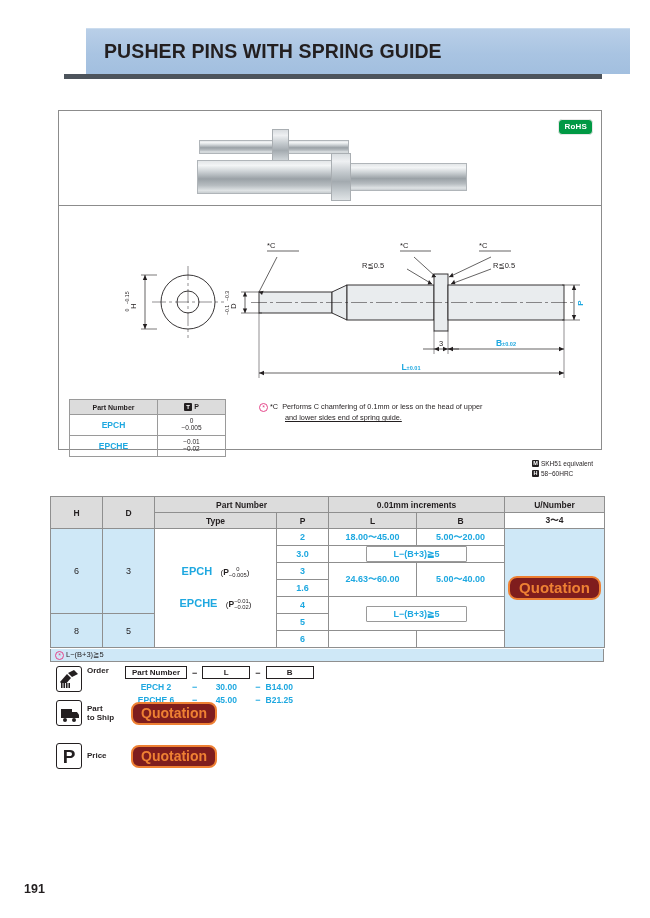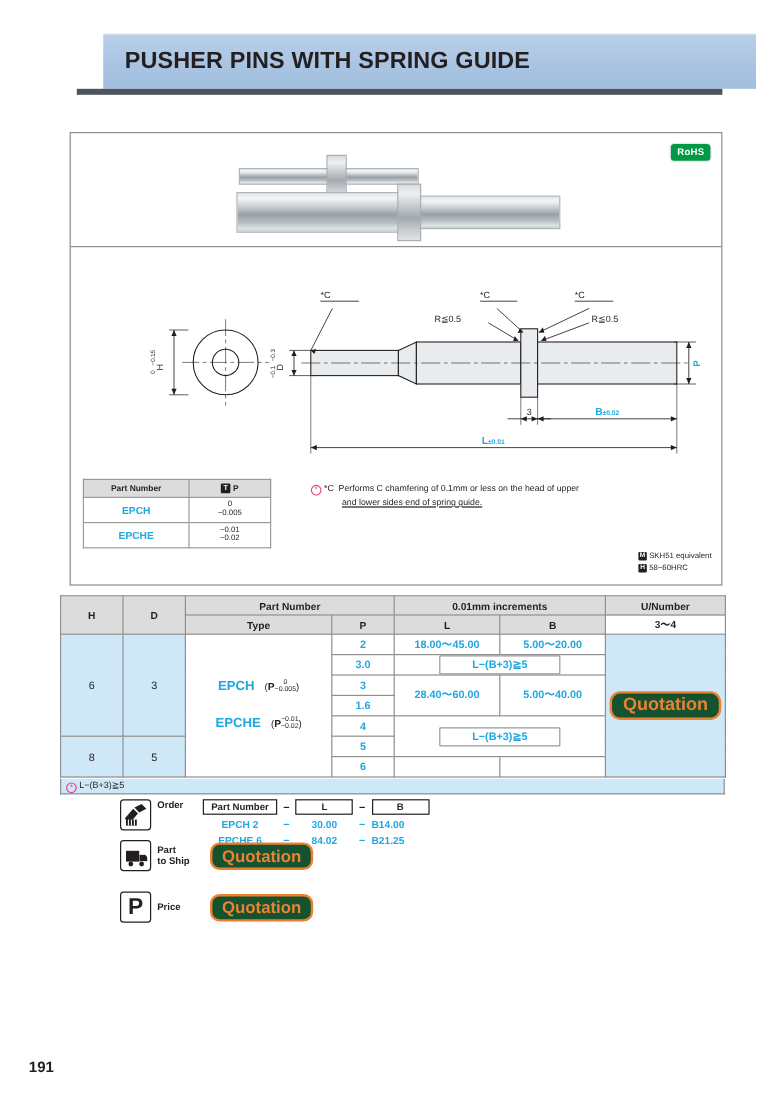--- a/index.html
+++ b/index.html
@@ -25,21 +25,21 @@
     font-size: 19.5px; font-weight: bold; letter-spacing: .1px;
     color: #231f20; padding-left: 18px;
   }
   .header-shadow {
     position: absolute; left: 6px; top: 46px; width: 538px; height: 5px;
     background: #4d545c;
   }
 
   
   .figure-box {
-    position: absolute; left: 58px; top: 110px; width: 544px; height: 378px;
+    position: absolute; left: 58px; top: 110px; width: 544px; height: 340px;
     border: 1px solid #8c8c8c; background: #fff;
   }
   .photo-pane {
     position: absolute; left: 0; top: 0; width: 100%; height: 95px;
     border-bottom: 1px solid #8c8c8c;
   }
   .rohs-badge {
     position: absolute; right: 8px; top: 8px;
     background: #009944; color: #fff;
     font-size: 8px; font-weight: bold; letter-spacing: .2px;
@@ -138,40 +138,40 @@
   td.range-cell { color: #1ea8e0; font-weight: bold; font-size: 9px; }
   td.formula-cell { padding: 2px 0; }
   .formula-box {
     display: inline-block; border: 1px solid #9a9a9a; background: #fff;
     color: #1ea8e0; font-weight: bold; font-size: 9px;
     padding: 2px 26px; border-radius: 1px;
   }
   td.price-cell { background: #cfe8f7; padding: 0; }
   .price-cell-inner { display: flex; align-items: center; justify-content: center; height: 100%; }
   .quotation {
-    display: inline-block; color: #ee8033; background: #14532d;
+    display: inline-block; color: #ee8033; background: #7f1d1d;
     border: 2px solid #ee8033; border-radius: 9px;
     font-weight: bold; font-size: 15px; padding: 1px 9px 2px;
     white-space: nowrap;
   }
   .quotation.small { font-size: 14px; padding: 1px 8px 2px; border-radius: 8px; }
 
   
   .table-note {
     position: absolute; left: 50px; top: 649px; width: 554px; height: 13px;
     background: #cfe8f7; border: 1px solid #8f8f8f; border-top: none;
     font-size: 7.5px; line-height: 11px; padding-left: 4px; color: #231f20;
   }
 
   
   .icon-box {
     width: 26px; height: 26px; border: 1.6px solid #231f20;
     border-radius: 3px; position: relative; background: #fff;
   }
-  .blk { position: absolute; display: flex; align-items: center; margin-left: 44px; }
+  .blk { position: absolute; display: flex; align-items: center; }
   .blk-label {
     font-size: 8px; font-weight: bold; line-height: 1.15;
     margin-left: 5px; width: 34px;
   }
 
   .order-blk { left: 56px; top: 666px; align-items: flex-start; }
   .order-table-wrap { margin-left: 4px; }
   .order-head { display: flex; align-items: center; font-size: 8px; font-weight: bold; }
   .ord-box {
     border: 1px solid #231f20; background: #fff; text-align: center;
@@ -450,21 +450,21 @@
 
       <tr>
         <td class="p-cell">3.0</td>
         <td class="formula-cell" colspan="2">
           <span class="formula-box">L−(B+3)≧5</span>
         </td>
       </tr>
 
       <tr>
         <td class="p-cell">3</td>
-        <td class="range-cell" rowspan="2">28.40〜60.00</td>
+        <td class="range-cell" rowspan="2">24.63〜60.00</td>
         <td class="range-cell" rowspan="2">5.00〜40.00</td>
       </tr>
 
       <tr>
         <td class="p-cell">1.6</td>
       </tr>
 
       <tr>
         <td class="p-cell">4</td>
         <td class="formula-cell" colspan="2" rowspan="2">
@@ -516,21 +516,21 @@
     <div class="order-row">
       <div class="orow-name">EPCH  2</div>
       <div class="dash">−</div>
       <div class="orow-l">30.00</div>
       <div class="dash">−</div>
       <div class="orow-b">B14.00</div>
     </div>
     <div class="order-row">
       <div class="orow-name">EPCHE 6</div>
       <div class="dash">−</div>
-      <div class="orow-l">84.02</div>
+      <div class="orow-l">45.00</div>
       <div class="dash">−</div>
       <div class="orow-b">B21.25</div>
     </div>
   </div>
 </div>
 
 <div class="blk ship-blk">
   <div class="icon-box">
     <div class="truck-body"></div>
     <div class="truck-cab"></div>

